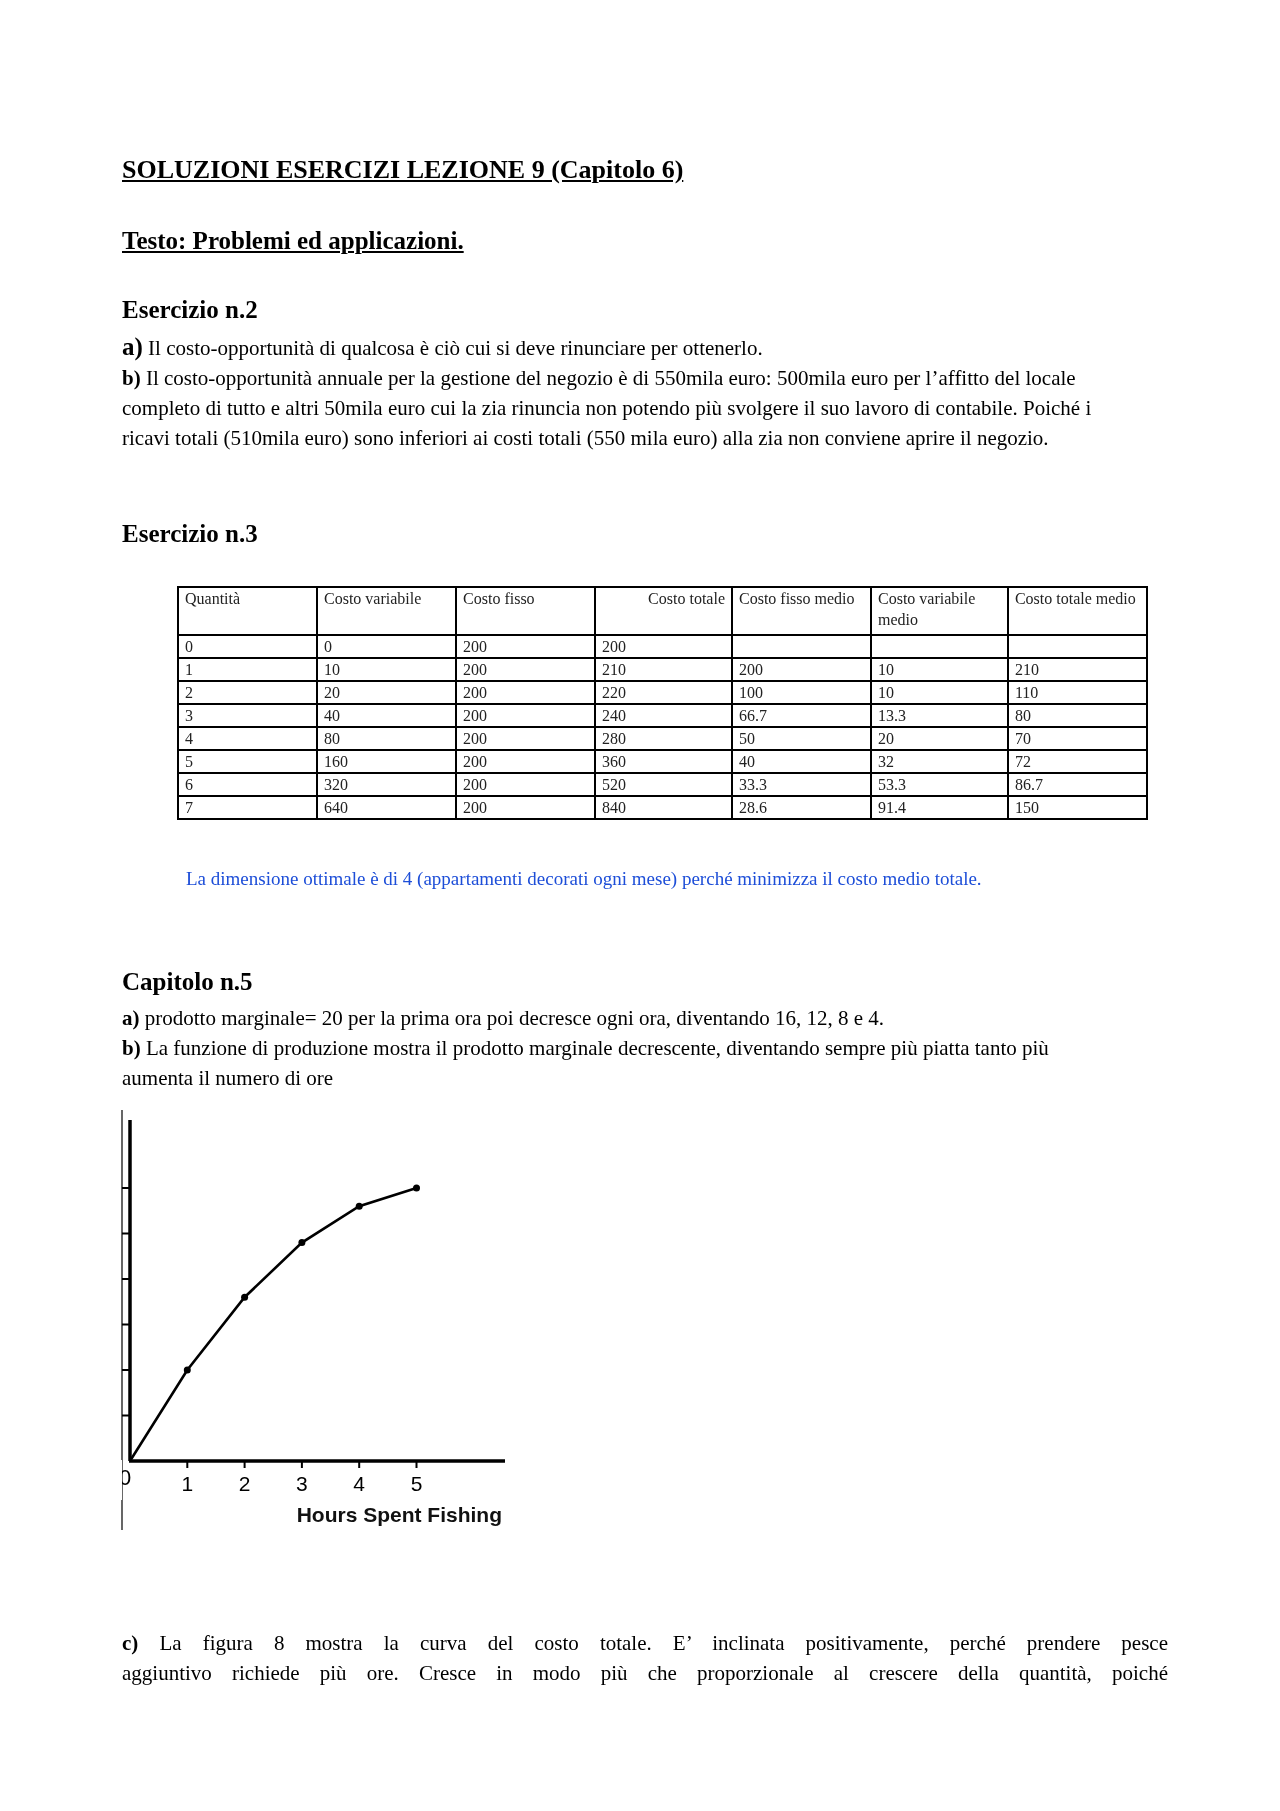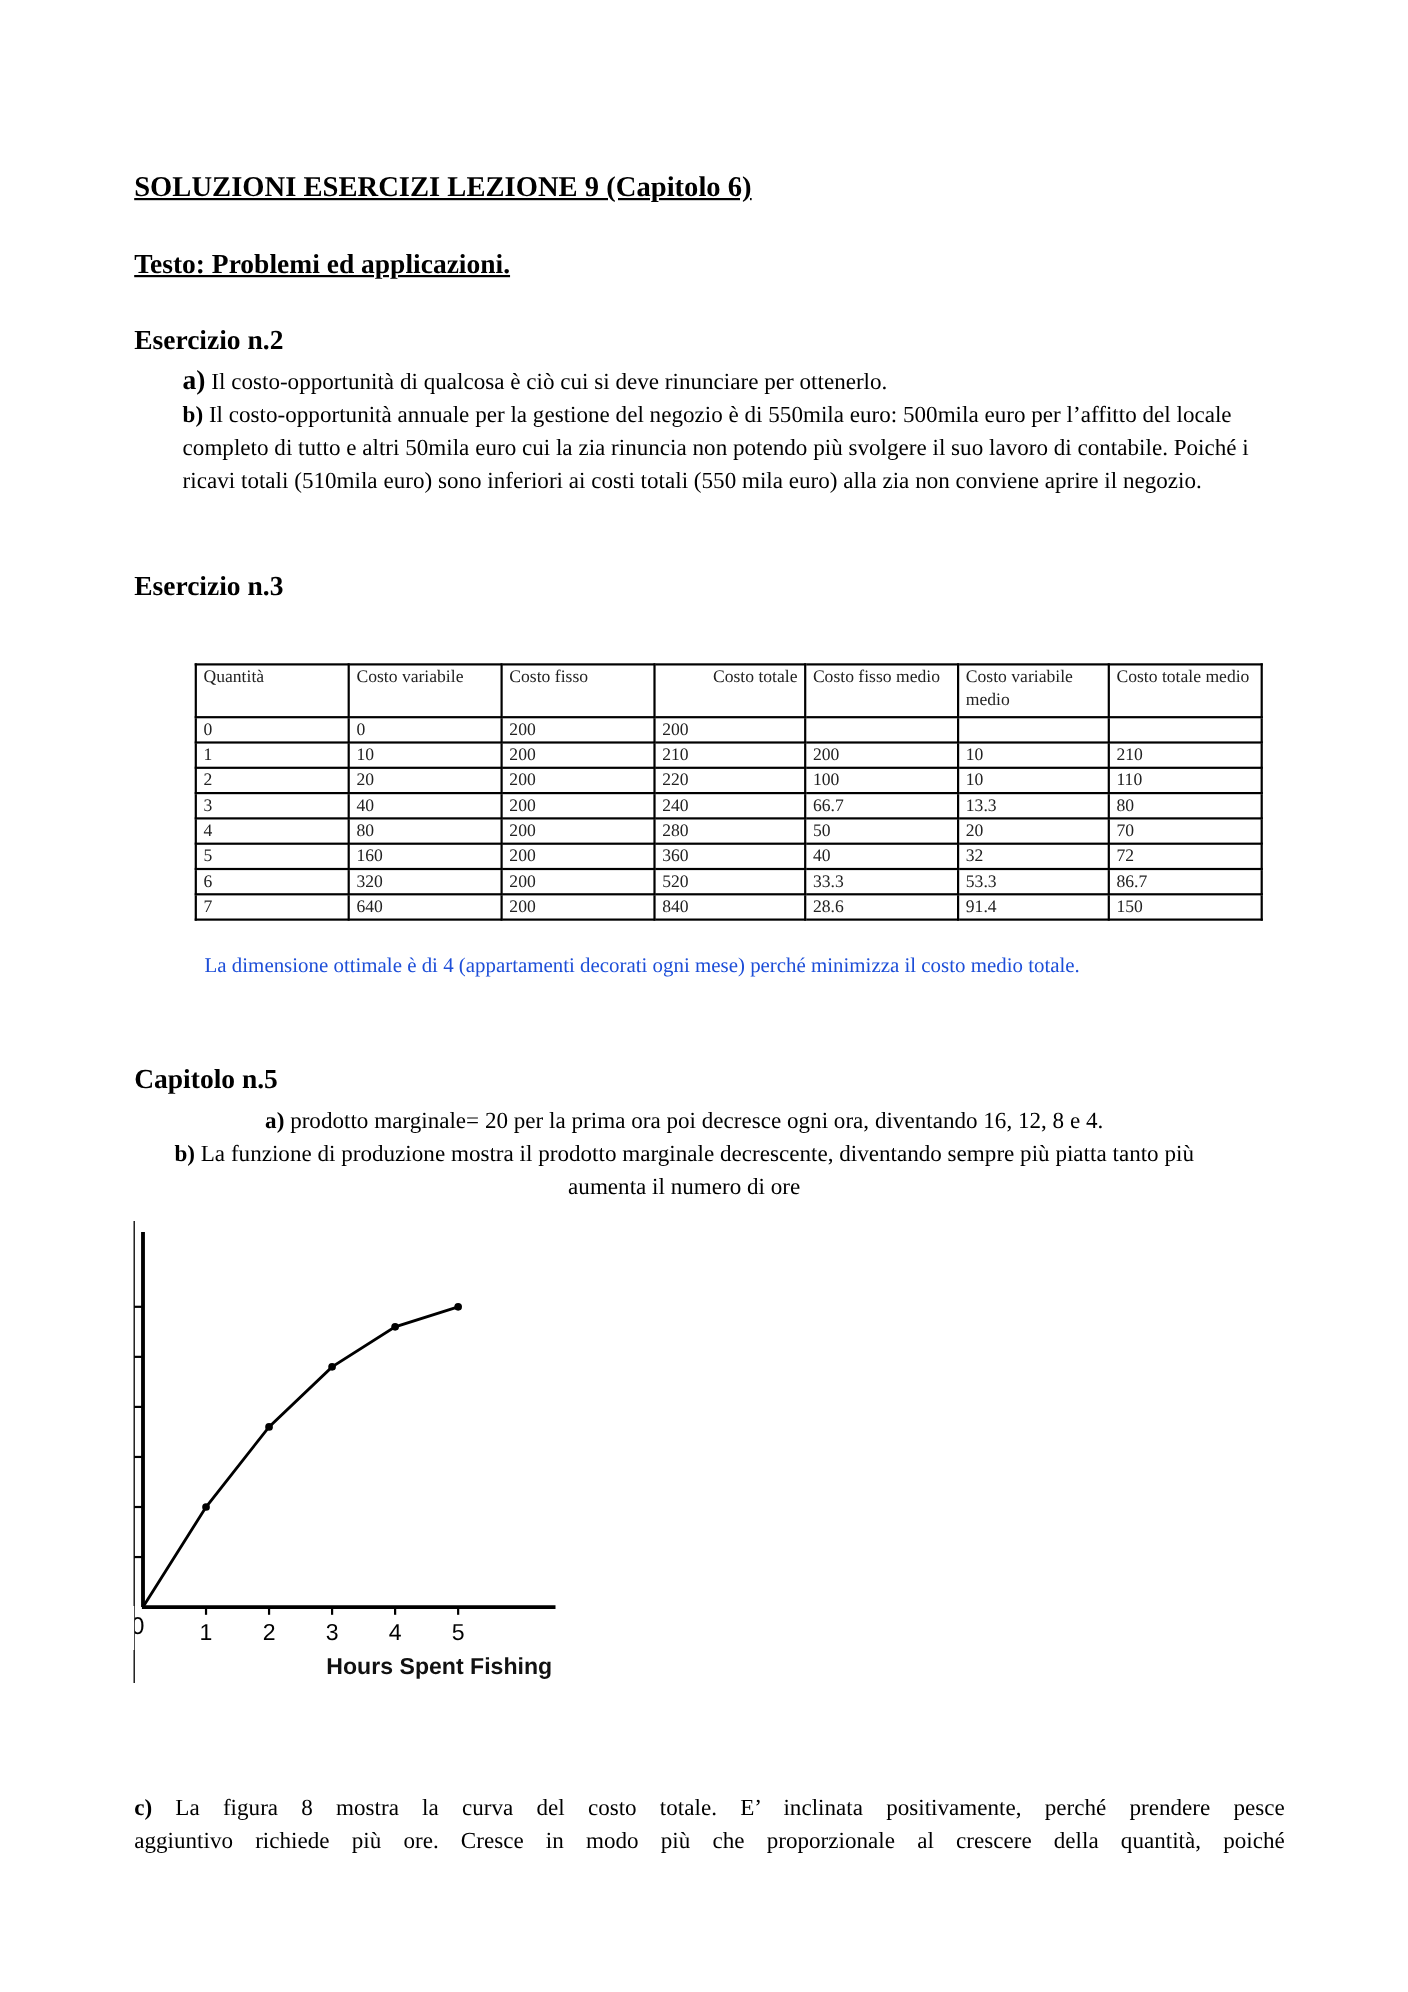--- a/index.html
+++ b/index.html
@@ -5,37 +5,37 @@
   html, body { margin: 0; padding: 0; background: #ffffff; }
   body { width: 1280px; height: 1811px; position: relative; overflow: hidden;
          font-family: "Liberation Serif", "DejaVu Serif", serif; color: #000; }
   .abs { position: absolute; }
   .title { left: 122px; top: 155px; font-size: 26px; font-weight: bold; text-decoration: underline; white-space: nowrap; }
   .subtitle { left: 122px; top: 227px; font-size: 25px; font-weight: bold; text-decoration: underline; white-space: nowrap; }
   .heading { font-size: 25px; font-weight: bold; white-space: nowrap; }
   .para { left: 122px; width: 1000px; font-size: 21px; line-height: 30px; }
   .para b { font-weight: bold; }
   .para .big { font-size: 25px; }
-  table.costs { position: absolute; left: 177px; top: 603px; width: 971px; border-collapse: collapse;
+  table.costs { position: absolute; left: 177px; top: 586px; width: 971px; border-collapse: collapse;
                 font-family: "Liberation Serif", "DejaVu Serif", serif; font-size: 16px; color: #222; }
   table.costs td, table.costs th { border: 2.5px solid #000; padding: 0 6px; height: 21px; text-align: left;
                 font-weight: normal; vertical-align: top; line-height: 21px; }
   table.costs th { height: 46px; }
   .note { left: 186px; top: 866px; width: 960px; font-size: 19px; line-height: 26px; color: #1d4ed8; }
   .justify { text-align: justify; text-align-last: justify; }
   .chart { left: 110px; top: 1110px; }
 </style>
 </head>
 <body>
 
 <div class="abs title">SOLUZIONI ESERCIZI LEZIONE 9 (Capitolo 6)</div>
 <div class="abs subtitle">Testo: Problemi ed applicazioni.</div>
 
 <div class="abs heading" style="left:122px; top:296px;">Esercizio n.2</div>
-<div class="abs para" style="top:332px;margin-left:44px;">
+<div class="abs para" style="top:332px;">
   <div><b class="big">a)</b><span> Il costo-opportunità di qualcosa è ciò cui si deve rinunciare per ottenerlo.</span></div>
   <div><b>b)</b><span> Il costo-opportunità annuale per la gestione del negozio è di 550mila euro: 500mila euro per l’affitto del locale completo di tutto e altri 50mila euro cui la zia rinuncia non potendo più svolgere il suo lavoro di contabile. Poiché i ricavi totali (510mila euro) sono inferiori ai costi totali (550 mila euro) alla zia non conviene aprire il negozio.</span></div>
 </div>
 
 <div class="abs heading" style="left:122px; top:520px;">Esercizio n.3</div>
 
 <table class="costs">
   <thead>
     <tr id="thead-row">
         <th style="width: 120px;">Quantità</th>
@@ -119,21 +119,21 @@
         <td>28.6</td>
         <td>91.4</td>
         <td>150</td>
       </tr>
     </tbody>
 </table>
 
 <div class="abs note">La dimensione ottimale è di 4 (appartamenti decorati ogni mese) perché minimizza il costo medio totale.</div>
 
 <div class="abs heading" style="left:122px; top:968px;">Capitolo n.5</div>
-<div class="abs para" style="top:1003px;text-align:center;">
+<div class="abs para" style="top:1003px;">
   <div><b>a)</b><span> prodotto marginale= 20 per la prima ora poi decresce ogni ora, diventando 16, 12, 8 e 4.</span></div>
   <div><b>b)</b><span> La funzione di produzione mostra il prodotto marginale decrescente, diventando sempre più piatta tanto più aumenta il numero di ore</span></div>
 </div>
 
 <svg class="abs chart" width="420" height="430" viewBox="0 0 420 430">
 
   <line x1="12" y1="0" x2="12" y2="420" stroke="#000" stroke-width="1.2"></line>
 
   <text id="origin-label" x="9" y="375" font-family="Liberation Sans, DejaVu Sans, sans-serif" font-size="22" fill="#000">0</text>
   <rect x="0" y="350" width="12" height="40" fill="#fff"></rect>

